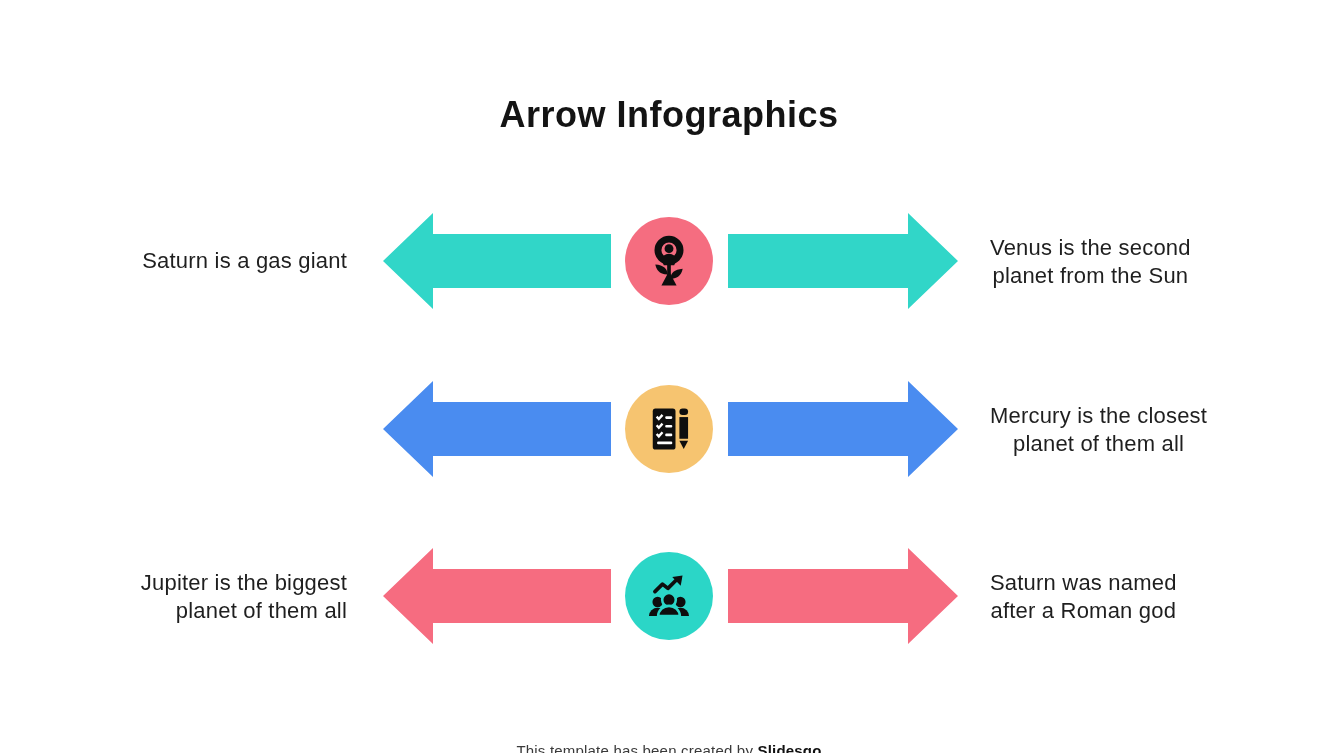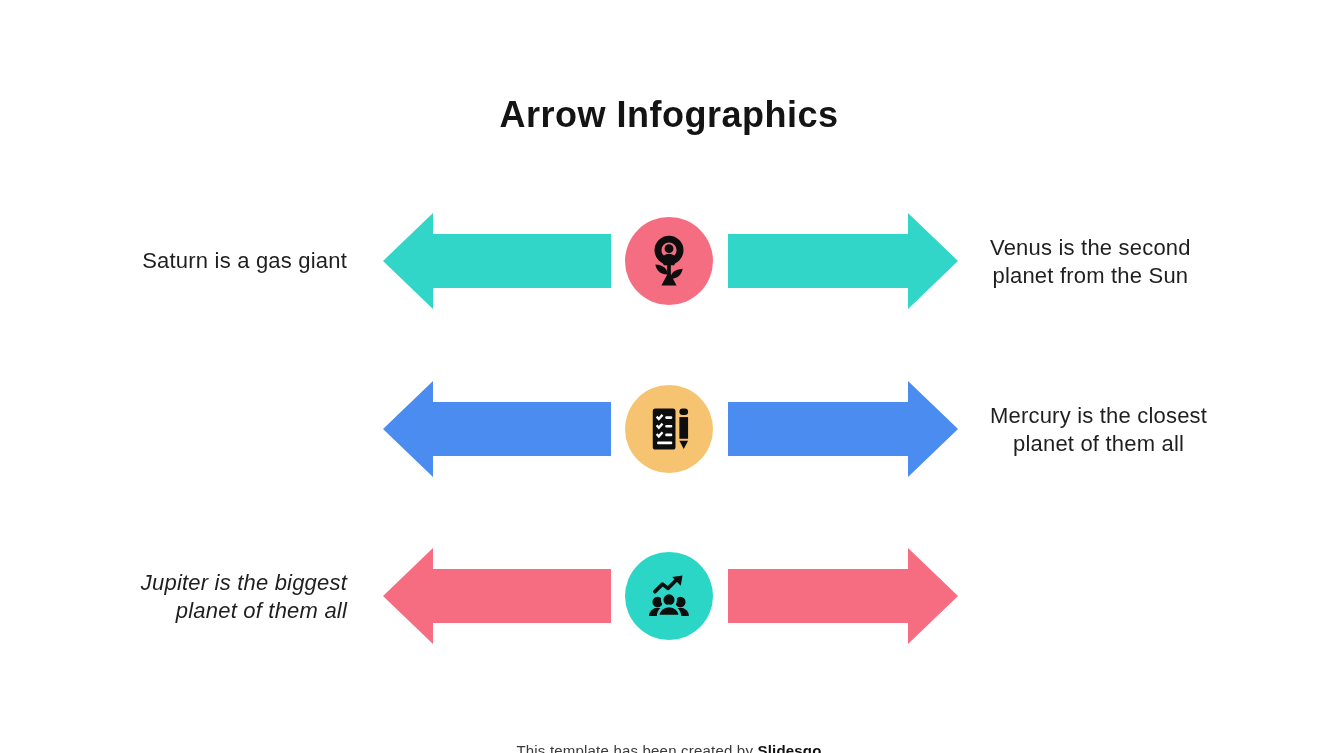--- a/index.html
+++ b/index.html
@@ -12,21 +12,21 @@
   }
   .title{
     position:absolute;top:70px;left:0;width:100%;
     text-align:center;
     font-size:36px;font-weight:800;letter-spacing:.5px;
     color:#141414;
   }
   .row{position:absolute;left:0;width:100%;height:96px;}
   .row-1{top:213px;}
   .row-2{top:381px;}
-  .row-3{top:548px;font-style:italic;}
+  .row-3{top:548px;}
   .side-text{
     position:absolute;top:50%;transform:translateY(-50%);
     font-size:22px;line-height:27.5px;letter-spacing:.2px;
     color:#1f1f1f;white-space:nowrap;
   }
   .side-text.left{right:991px;text-align:right;}
   .side-text.right{left:990px;text-align:center;}
   .arrow{position:absolute;top:0;height:96px;background:var(--c,#ccc);}
   .arrow.left{
     left:383px;width:228px;
@@ -128,19 +128,23 @@
           <circle cx="34.5" cy="29.5" r="4.8"></circle>
           <path d="M26.5 42.5 a8 7.6 0 0 1 16 0 z"></path>
           <g style="stroke:var(--cc,#2BD6C7)" stroke-width="2.4">
             <circle cx="24" cy="27.5" r="6.3"></circle>
             <path d="M14 42.5 a10 9.4 0 0 1 20 0 z"></path>
           </g>
         </g>
       </svg>
     </div>
     <div class="arrow right" style="--c: #F66C80;"></div>
+    <div class="side-text right">
+      <div>Saturn was named</div>
+      <div>after a Roman god</div>
+    </div>
   </div>
 
   <div class="footer">
     <span>This template has been created by </span><b>Slidesgo</b>
   </div>
 
 </div>
 
 </body></html>

